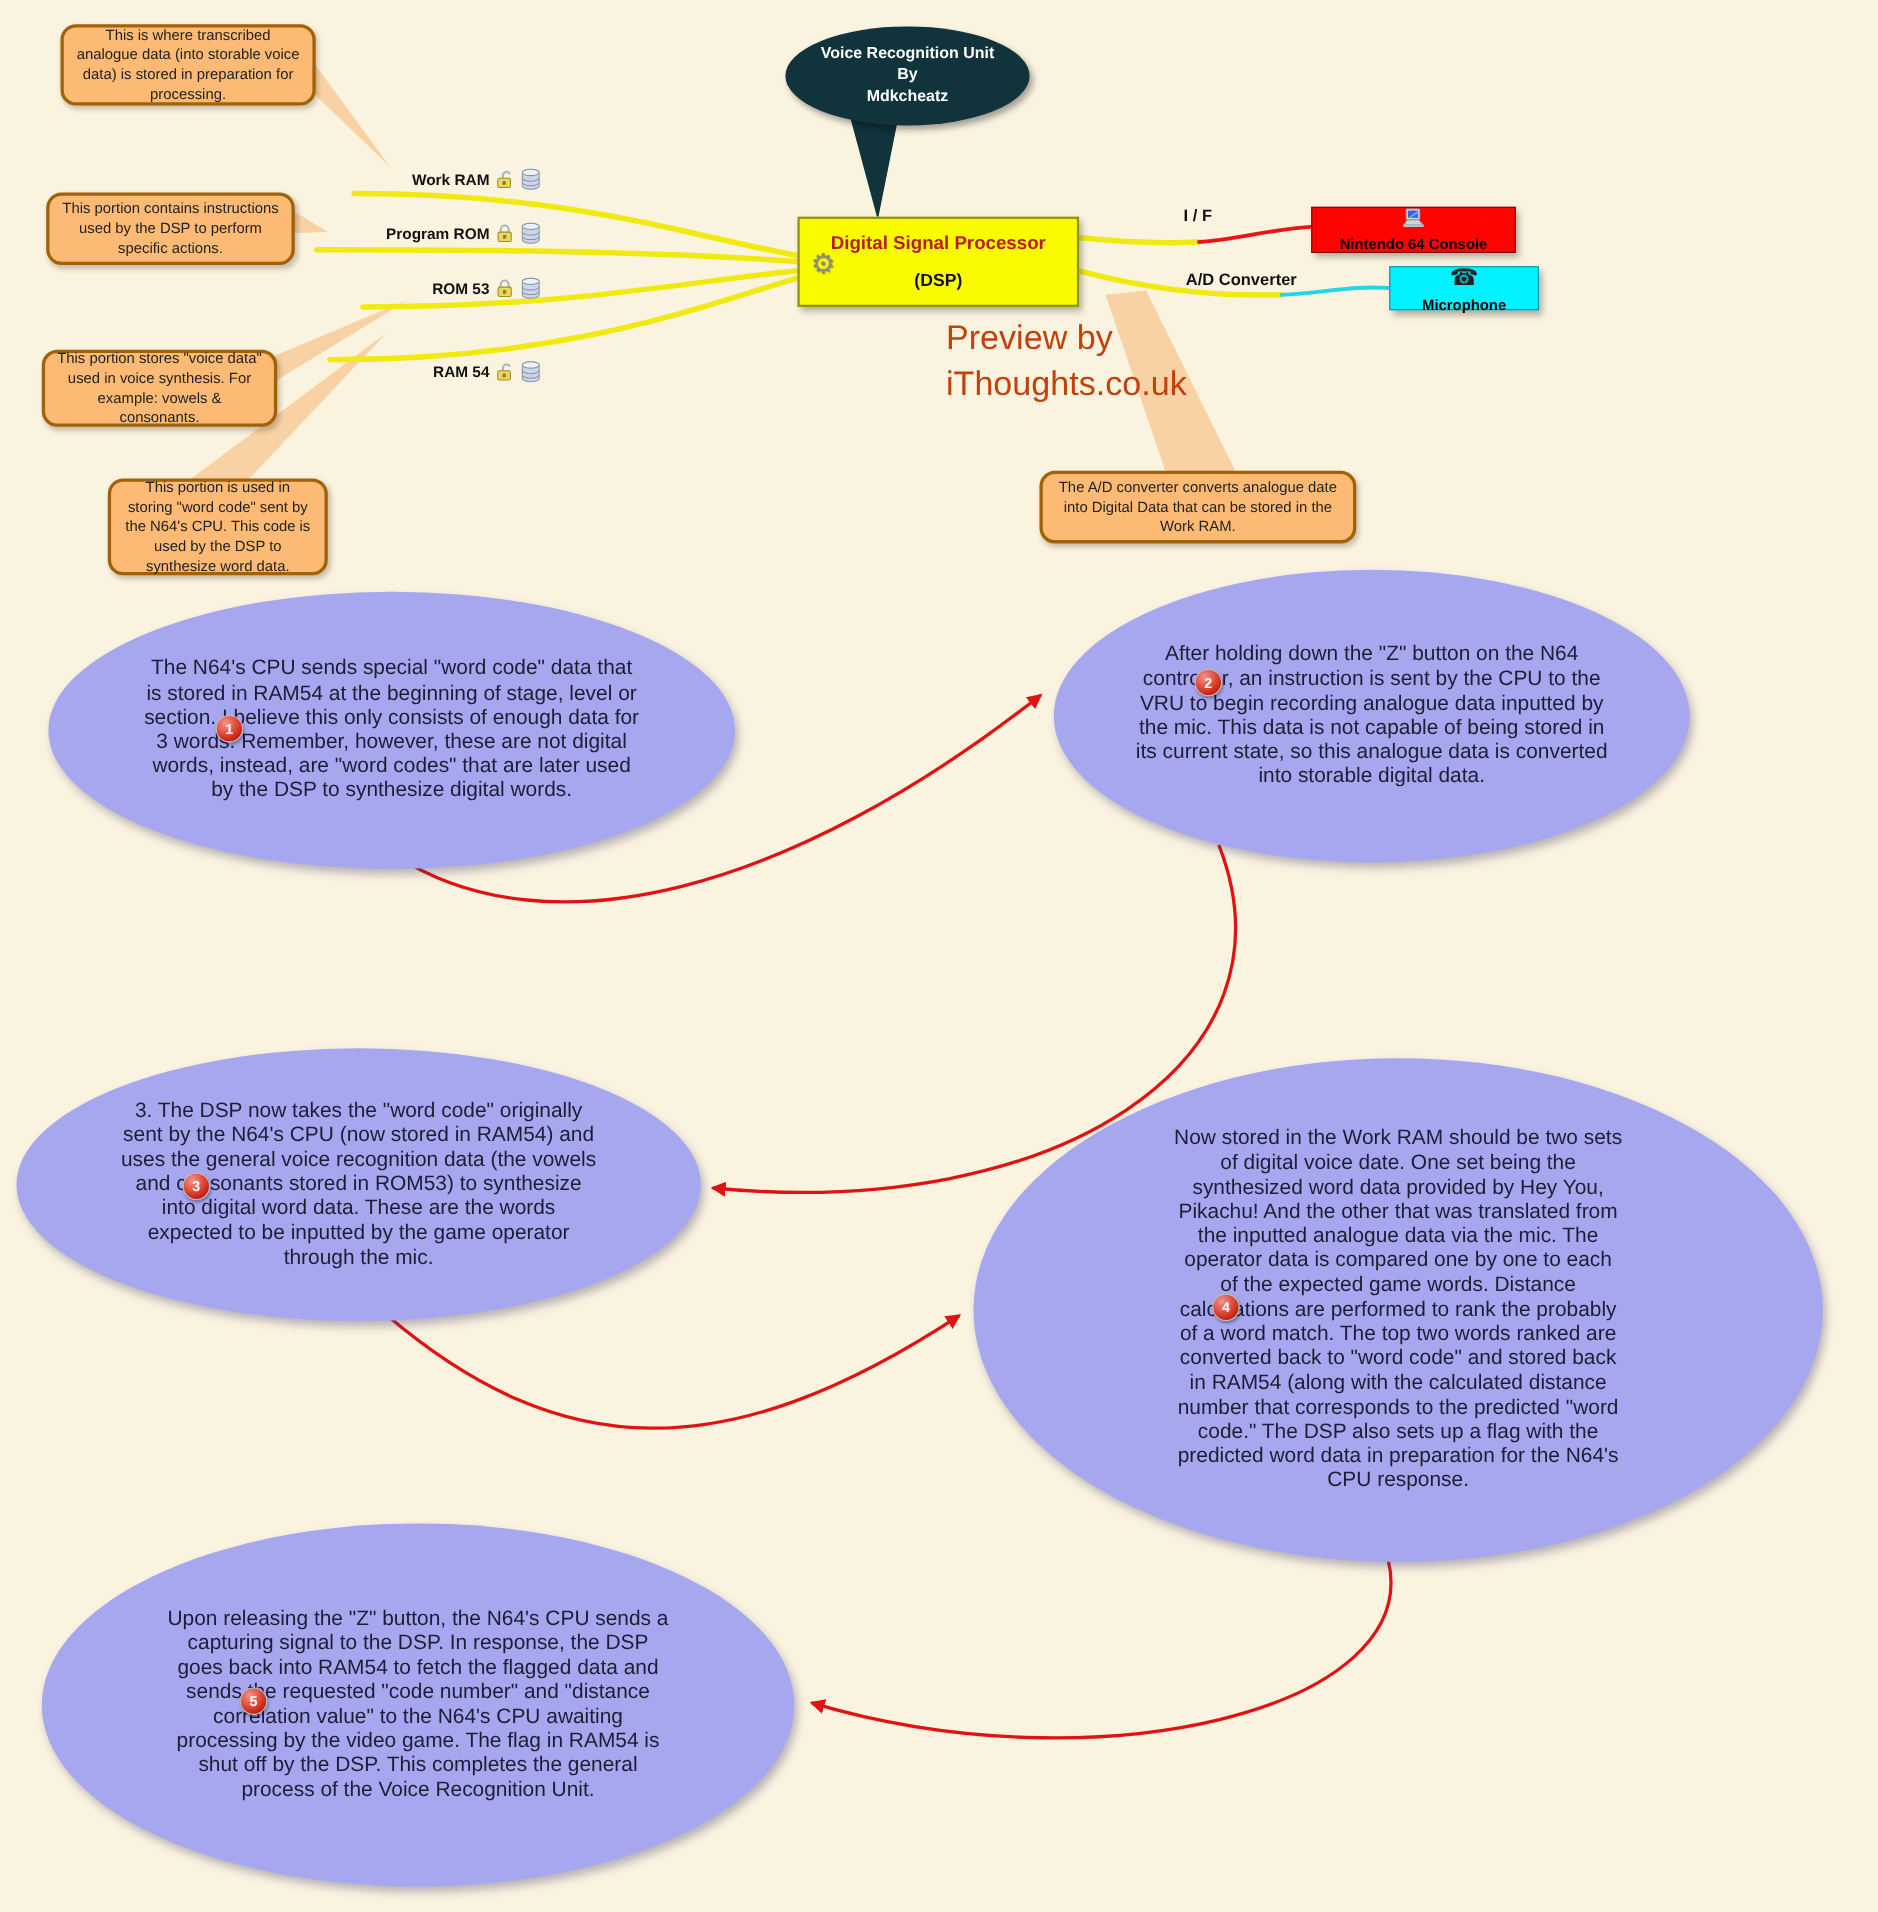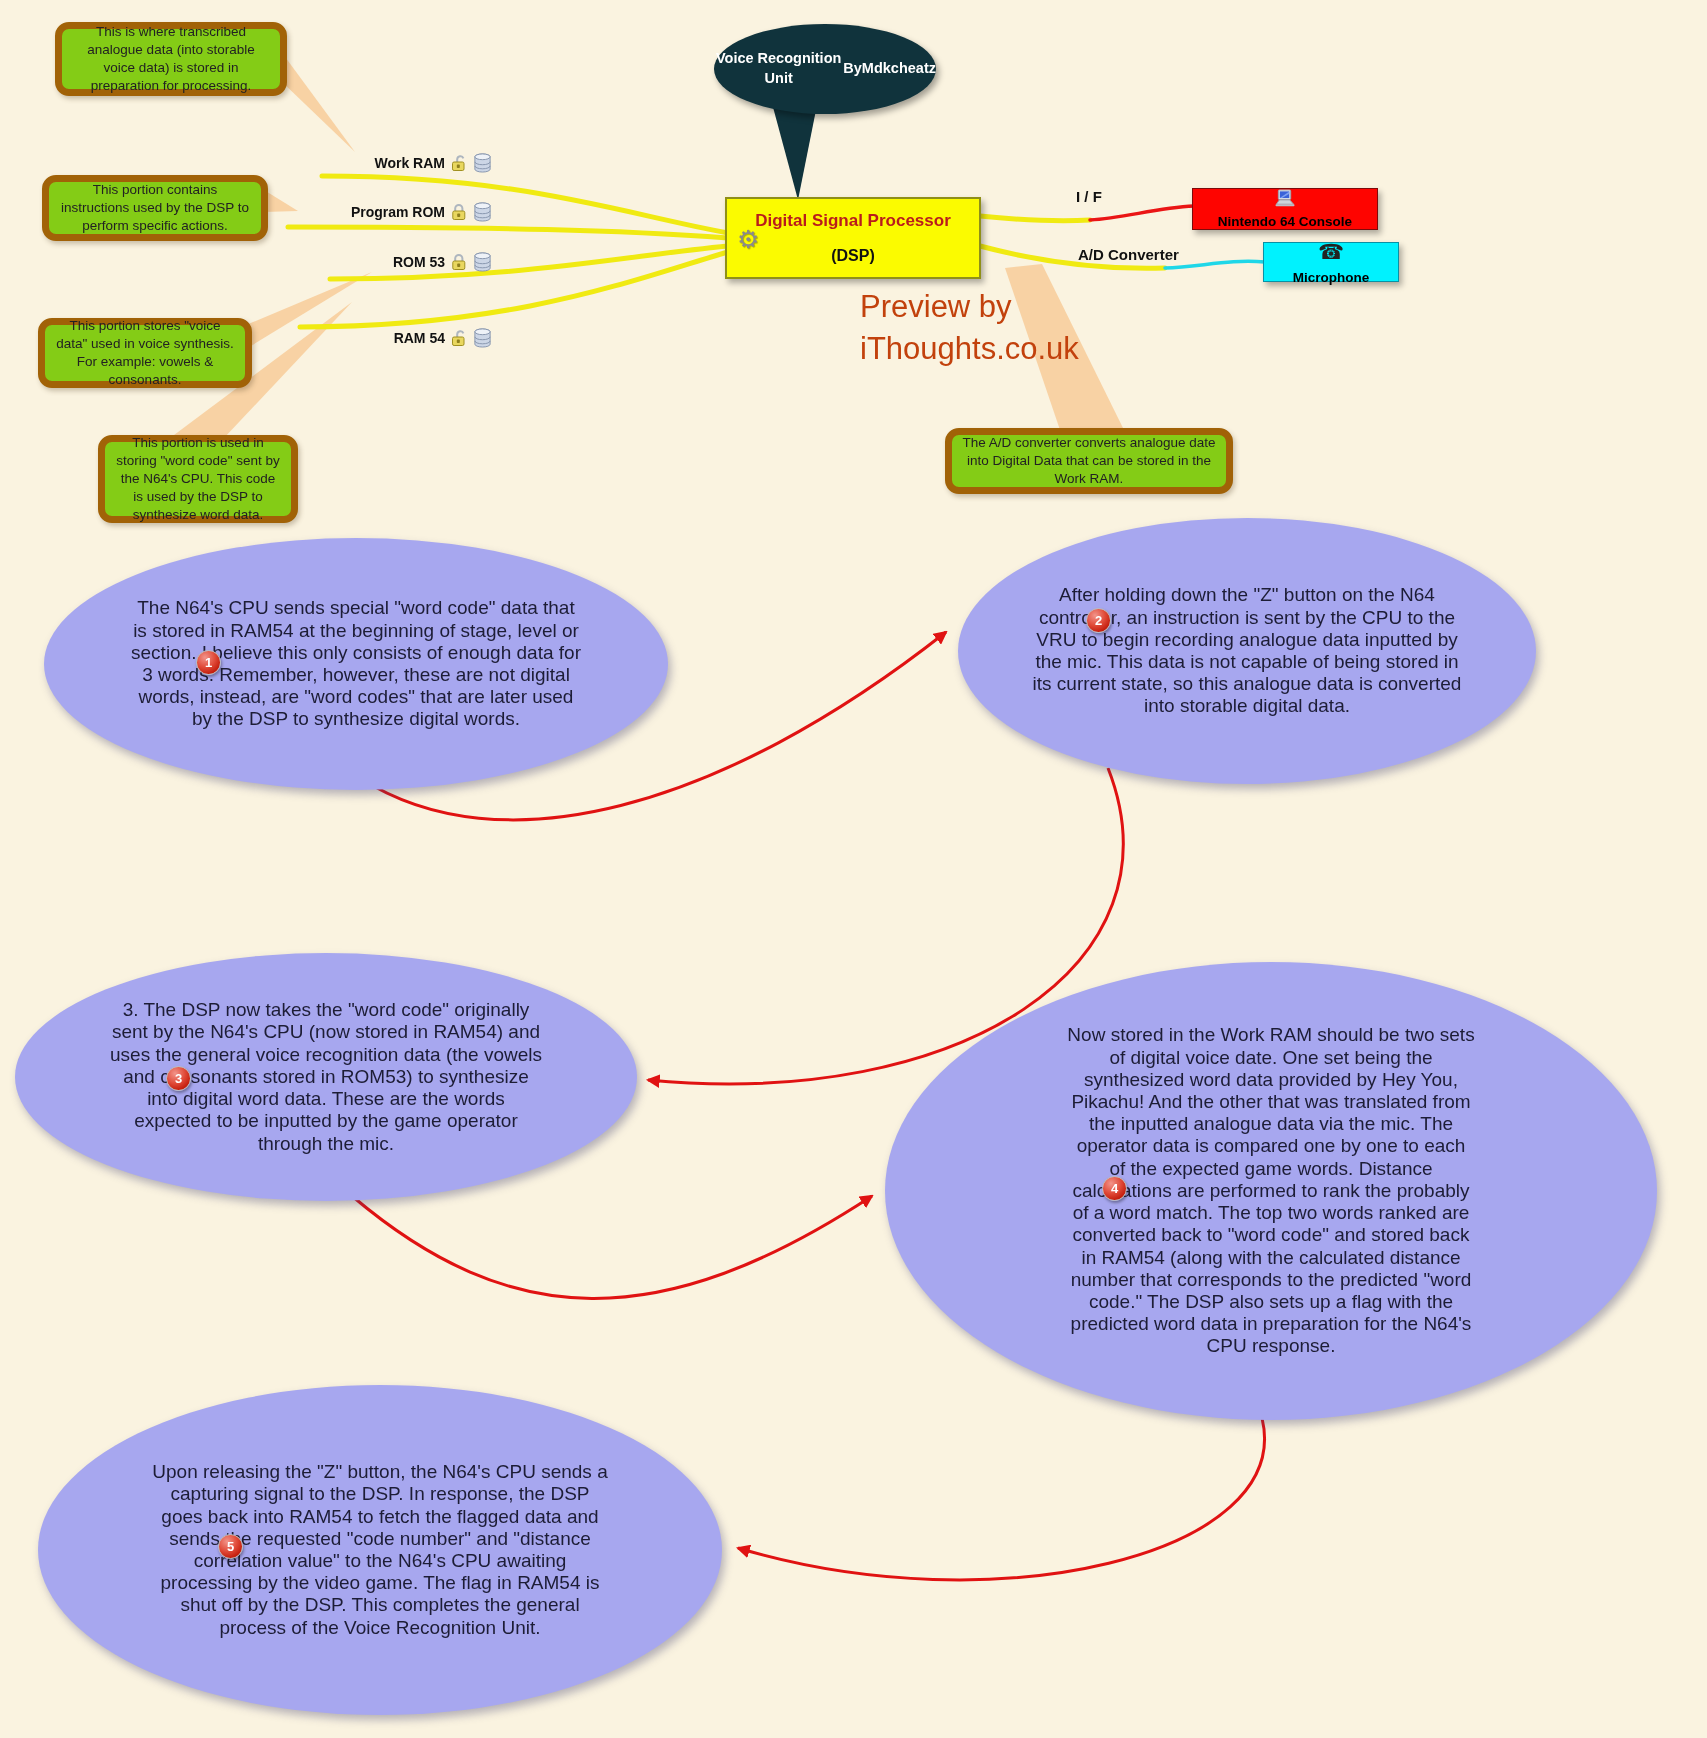--- a/index.html
+++ b/index.html
@@ -7,32 +7,32 @@
     width:1707px;height:1738px;position:relative;overflow:hidden;
     background:#faf3e0;
     font-family:"Liberation Sans","DejaVu Sans",sans-serif;
     color:#1c1c1c;
   }
   #canvas{position:absolute;inset:0;width:1707px;height:1738px;}
   #wires{position:absolute;left:0;top:0;z-index:1;}
 
   .callout{
     position:absolute;z-index:3;
-    background:#84cc16;border:7px solid #a16207;border-radius:14px;
+    background:#fdba74;border:3px solid #a16207;border-radius:14px;
     box-shadow:2px 3px 5px rgba(90,70,40,.30);
     display:flex;align-items:center;justify-content:center;
     text-align:center;font-size:13.5px;line-height:1.32;color:#222;
     padding:6px 10px;box-sizing:border-box;
   }
 
   .root-bubble{
     position:absolute;z-index:4;left:714px;top:24px;width:222px;height:90px;
     background:#10333c;border-radius:50%;
     box-shadow:3px 4px 6px rgba(0,0,0,.35);
-    display:flex;flex-direction:row;align-items:center;justify-content:center;
+    display:flex;flex-direction:column;align-items:center;justify-content:center;
     color:#fff;font-weight:bold;font-size:14.5px;line-height:1.35;text-align:center;
   }
 
   .dsp-box{
     position:absolute;z-index:4;left:725px;top:197px;width:256px;height:82px;
     background:#fbfb00;border:2px solid #8f8f18;
     box-shadow:3px 4px 6px rgba(0,0,0,.30);
     box-sizing:border-box;text-align:center;
   }
   .dsp-title{margin-top:12px;font-weight:bold;font-size:17px;color:#b91c1c;}

